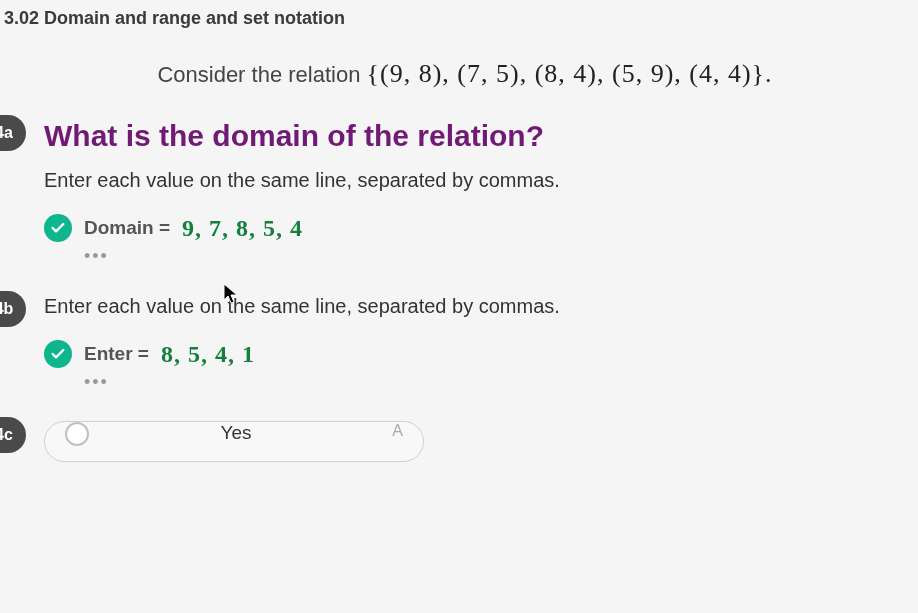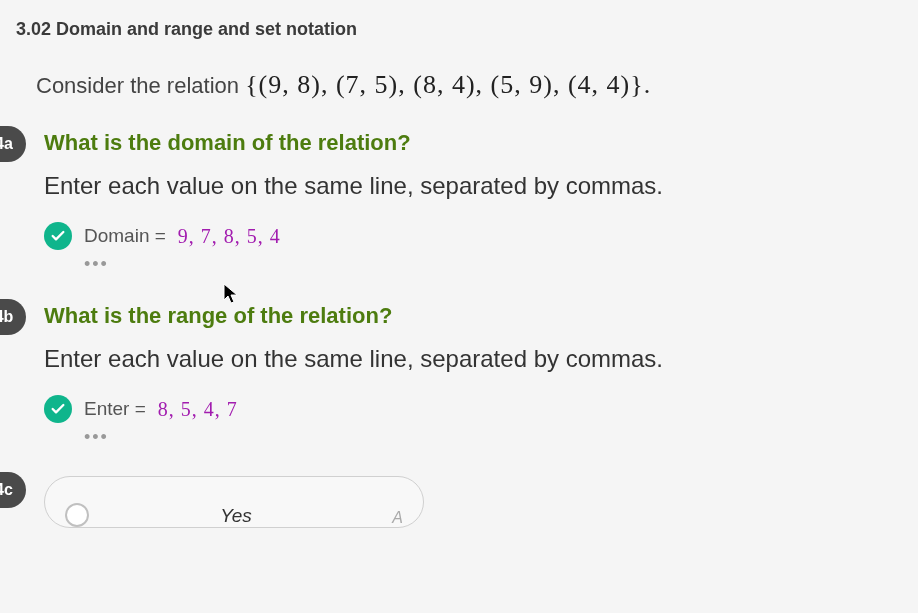--- a/index.html
+++ b/index.html
@@ -10,33 +10,33 @@
     body {
       font-family: -apple-system, BlinkMacSystemFont, 'Segoe UI', Arial, sans-serif;
       background: #f5f5f5;
       width: 918px;
       height: 613px;
       color: #333;
       position: relative;
       overflow: hidden;
     }
     .header {
-      padding: 8px 0 0 16px;
+      padding: 8px 0 0 4px;
       font-weight: 700;
       font-size: 18px;
       color: #3a3a3a;
-      margin-top: 11px;
     }
     .content {
       padding: 0 24px 0 0;
     }
     .intro {
       margin: 30px 0 30px 36px;
       font-size: 22px;
       color: #2a2a2a;
+      text-align: center;
     }
     .intro-label {
       font-weight: 400;
       color: #444;
     }
     .relation-set {
       font-family: 'Times New Roman', serif;
       font-size: 26px;
       color: #222;
       letter-spacing: 1px;
@@ -55,35 +55,36 @@
       background: #4a4a4a;
       color: #fff;
       border-radius: 18px;
       display: flex;
       align-items: center;
       justify-content: center;
       font-size: 16px;
       font-weight: 600;
     }
     .part-question {
-      font-size: 22px;
+      font-size: 30px;
       font-weight: 600;
-      color: #4d7c0f;
+      color: #701a75;
       margin-bottom: 16px;
     }
     .part-instruction {
-      font-size: 24px;
+      font-size: 20px;
       color: #333;
       margin-bottom: 22px;
     }
     .answer-row {
       display: flex;
       align-items: center;
       gap: 12px;
       margin-bottom: 4px;
+      font-weight: bold;
     }
     .check-badge {
       width: 28px;
       height: 28px;
       background: #0fb58c;
       border-radius: 50%;
       display: flex;
       align-items: center;
       justify-content: center;
       flex-shrink: 0;
@@ -91,22 +92,22 @@
     .check-badge svg {
       width: 16px;
       height: 16px;
     }
     .answer-label {
       font-size: 19px;
       color: #555;
     }
     .answer-value {
       font-family: 'Times New Roman', serif;
-      font-size: 20px;
-      color: #a21caf;
+      font-size: 24px;
+      color: #15803d;
       letter-spacing: 1px;
     }
     .dots {
       margin-left: 40px;
       color: #999;
       font-size: 18px;
       letter-spacing: 2px;
       margin-top: 2px;
     }
     .cursor {
@@ -116,30 +117,29 @@
       pointer-events: none;
     }
     .options-row {
       display: flex;
       gap: 16px;
       margin-top: 8px;
     }
     .option-btn {
       flex: 1;
       max-width: 380px;
-      height: 52px;
+      height: 41px;
       border: 1px solid #d0d0d0;
       border-radius: 28px;
       background: #f8f8f8;
       display: flex;
-      align-items: flex-end;
+      align-items: flex-start;
       padding: 0 20px;
       cursor: pointer;
       position: relative;
-      font-style: italic;
     }
     .option-radio {
       width: 24px;
       height: 24px;
       border: 2px solid #c0c0c0;
       border-radius: 50%;
       background: #fff;
       flex-shrink: 0;
     }
     .option-label {
@@ -180,30 +180,29 @@
         </svg>
       </div>
       <span class="answer-label">Domain =</span>
       <span class="answer-value">9, 7, 8, 5, 4</span>
     </div>
     <div class="dots">•••</div>
   </div>
 
   <div class="part">
     <div class="part-badge">4b</div>
-    <div class="part-question">What is the range of the relation?</div>
     <div class="part-instruction">Enter each value on the same line, separated by commas.</div>
     <div class="answer-row">
       <div class="check-badge">
         <svg viewBox="0 0 24 24" fill="none" stroke="#fff" stroke-width="3.5" stroke-linecap="round" stroke-linejoin="round">
           <polyline points="4,12 9,17 20,6"></polyline>
         </svg>
       </div>
       <span class="answer-label">Enter =</span>
-      <span class="answer-value">8, 5, 4, 7</span>
+      <span class="answer-value">8, 5, 4, 1</span>
     </div>
     <div class="dots">•••</div>
   </div>
 
   <div class="part">
     <div class="part-badge">4c</div>
     <div class="options-row">
       <div class="option-btn">
         <div class="option-radio"></div>
         <div class="option-label">Yes</div>

